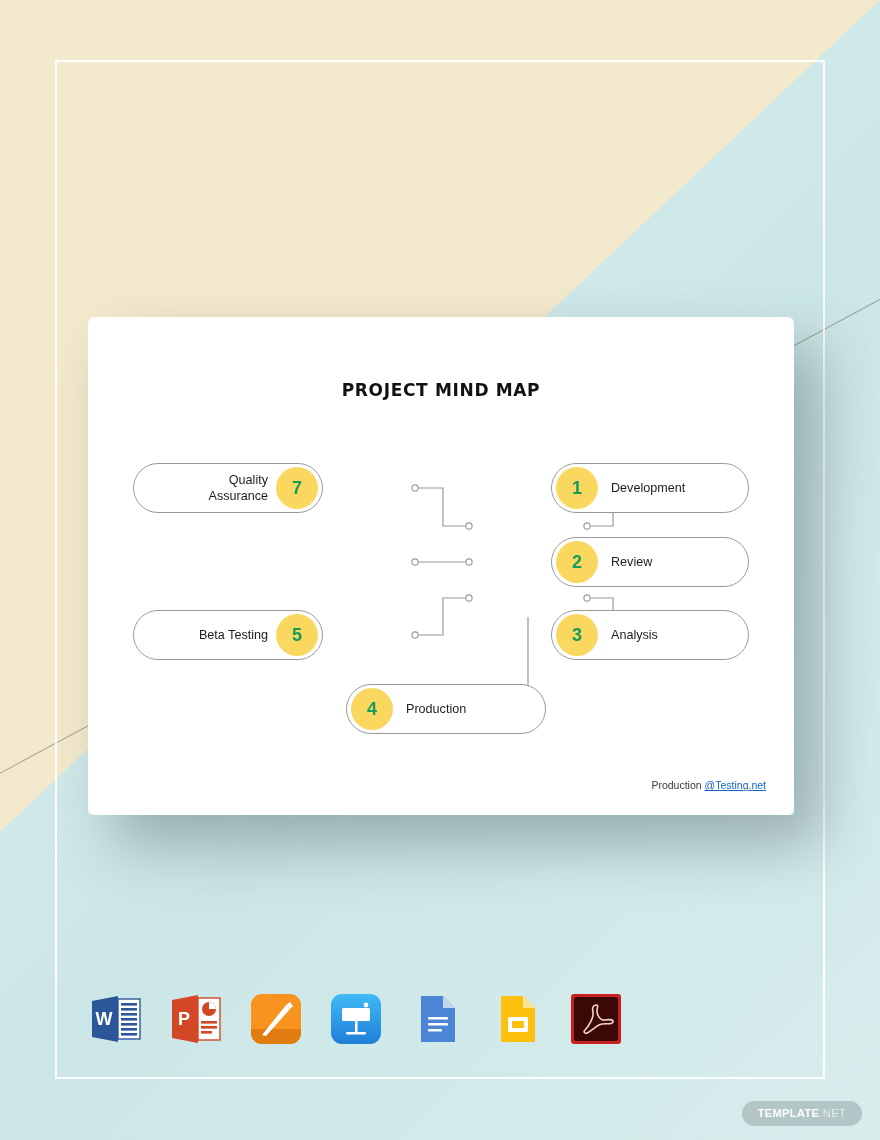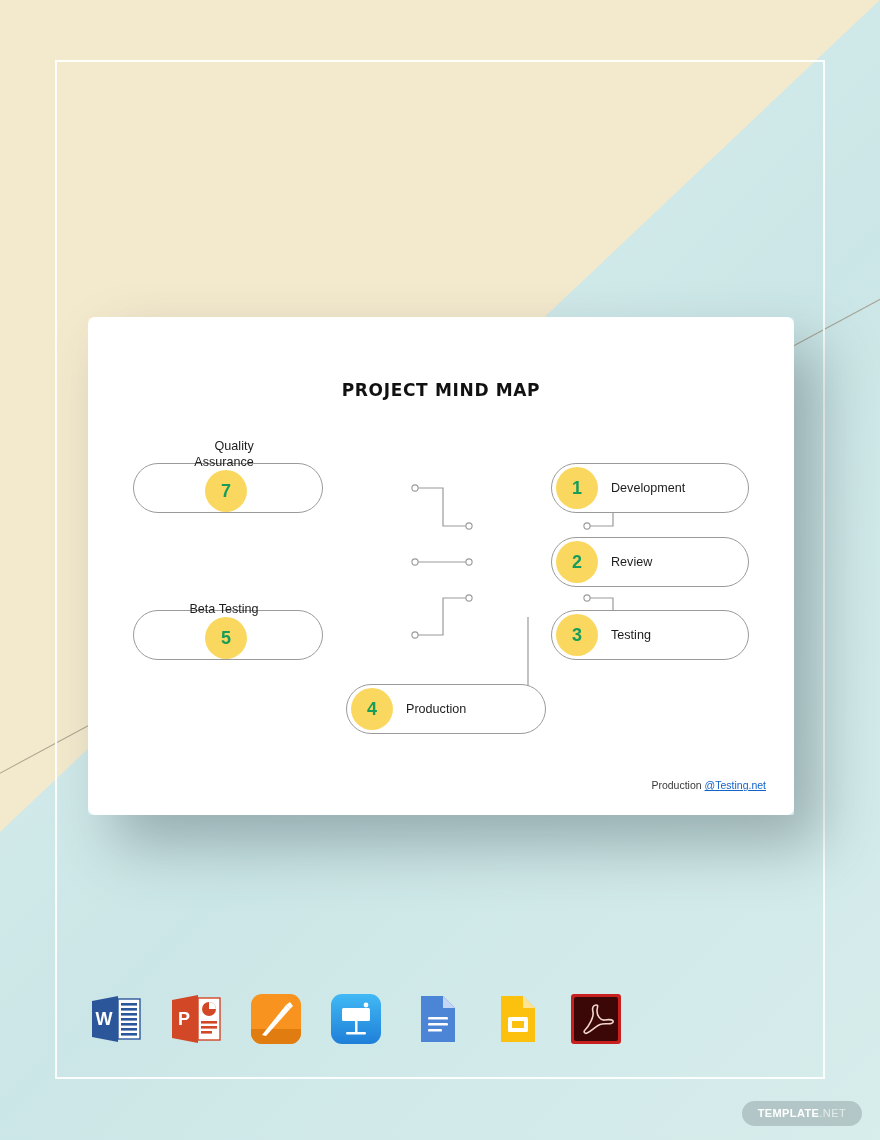--- a/index.html
+++ b/index.html
@@ -110,21 +110,21 @@
   .node {
     position: absolute;
     height: 50px;
     border: 1.3px solid #9a9a9a;
     border-radius: 26px;
     background: #ffffff;
     box-sizing: border-box;
     display: flex;
     align-items: center;
   }
-  .node.left  { justify-content: flex-end; padding-right: 0; flex-direction: column; }
+  .node.left  { justify-content: flex-end; padding-right: 0; }
   .node.right { justify-content: flex-start; }
 
   .node-label {
     font-size: 12.6px;
     color: #1d1d1d;
     line-height: 1.28;
     white-space: pre-line;
   }
   .node.left  .node-label { text-align: right; padding-right: 8px; }
   .node.right .node-label { text-align: left;  padding-left: 13px; }
@@ -263,21 +263,21 @@
         <div class="node-label">Development</div>
       </div>
 
       <div class="node right" style="left:463px; top:220px; width:198px;">
         <div class="badge">2</div>
         <div class="node-label">Review</div>
       </div>
 
       <div class="node right" style="left:463px; top:293px; width:198px;">
         <div class="badge">3</div>
-        <div class="node-label">Testing</div>
+        <div class="node-label">Analysis</div>
       </div>
 
       <div class="node right" style="left:258px; top:367px; width:200px;">
         <div class="badge">4</div>
         <div class="node-label" style="">Production</div>
       </div>
 
     </div>
 
     <div class="copyright">

